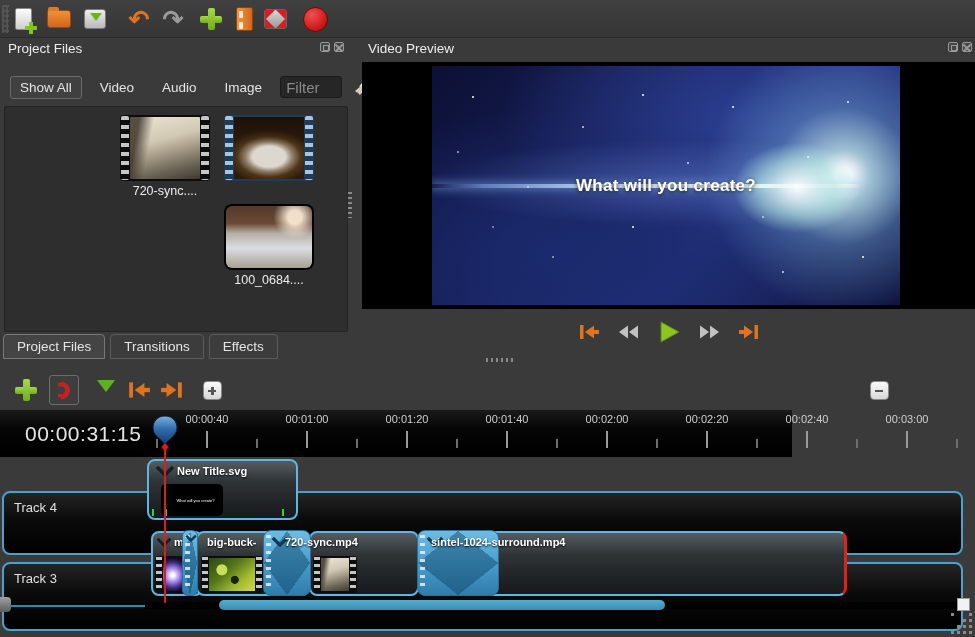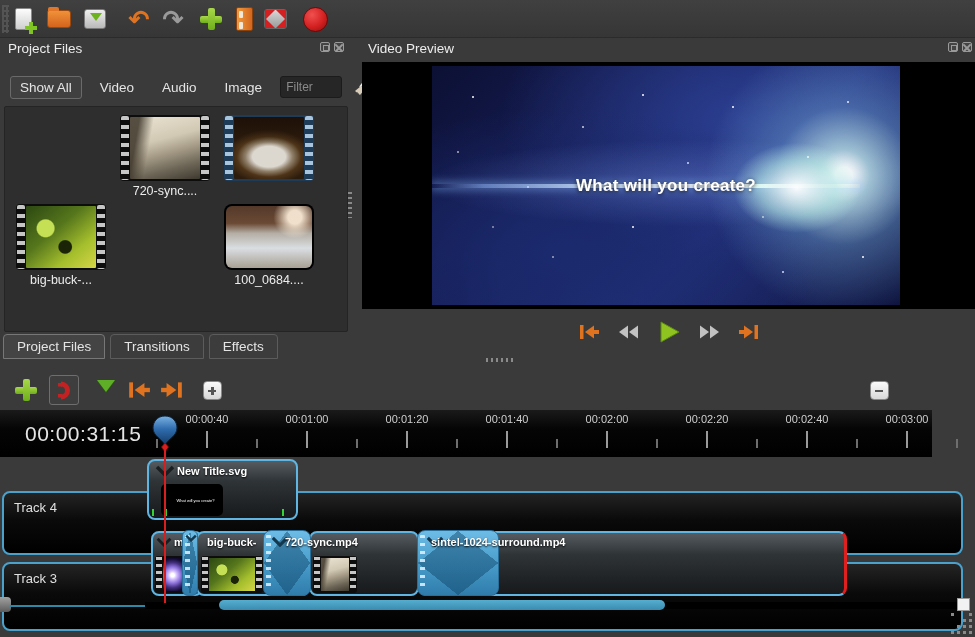--- a/index.html
+++ b/index.html
@@ -41,21 +41,21 @@
   .win-btns { position:absolute; top:2px; display:flex; gap:4px; }
   .wbtn { width:10px; height:10px; border:1px solid #9a9a9a; border-radius:2px; position:relative; background:#444; }
   .wbtn.float::after { content:""; position:absolute; left:2px; top:2px; width:4px; height:4px; border:1px solid #9a9a9a; }
   .wbtn.close::before, .wbtn.close::after { content:""; position:absolute; left:-1px; top:3.5px; width:10px; height:1.5px; background:#9a9a9a; }
   .wbtn.close::before { transform:rotate(45deg);} .wbtn.close::after { transform:rotate(-45deg);}
 
   
   .pf-tabs { position:absolute; left:10px; top:74px; height:26px; display:flex; align-items:center; }
   .pf-tab { font-size:13.5px; color:#e4e4e4; padding:3px 9px; margin-right:8px; border:1px solid transparent; border-radius:3px; }
   .pf-tab.active { border-color:#6a6a6a; background:#404040; }
-  .pf-filter { width:62px; height:22px; background:#262626; border:1px solid #1b1b1b; border-radius:3px; color:#bbb; font-size:12px; padding:0 5px; margin-right:10px; font-family:"Liberation Sans",sans-serif; }
+  .pf-filter { width:62px; height:22px; background:#262626; border:1px solid #1b1b1b; border-radius:3px; color:#bbb; font-size:15px; padding:0 5px; margin-right:10px; font-family:"Liberation Sans",sans-serif; }
   .pf-filter::placeholder { color:#8a8a8a; }
   .broom { width:20px; height:22px; }
   .files-box { position:absolute; left:4px; top:106px; width:344px; height:226px; background:#2e2e2e; border:1px solid #242424; border-radius:2px; }
   .file-item { position:absolute; width:96px; text-align:center; }
   .fthumb { position:relative; width:90px; height:66px; margin:0 auto; background:#0d0d0d; border-radius:4px; }
   .fthumb .holes { position:absolute; top:1px; bottom:1px; width:8px; border-radius:2px;
      background:repeating-linear-gradient(180deg,#c6c6c6 0 4px,#0d0d0d 4px 9px); }
   .fthumb .hl { left:1px; } .fthumb .hr { right:1px; }
   .fthumb .img { position:absolute; left:10px; right:10px; top:2px; bottom:2px; border-radius:1px; }
   .fthumb.sel { background:#1e3c58; }
@@ -104,21 +104,21 @@
   
   .tl-toolbar { position:absolute; left:0; top:372px; width:975px; height:36px; }
   .tlb { position:absolute; top:3px; width:30px; height:30px; display:flex; align-items:center; justify-content:center; }
   .magnet-box { border:1px solid #6e6e6e; border-radius:3px; background:#3e3e3e; }
   .tri-down { width:0; height:0; border:9px solid transparent; border-top:12px solid #5fae28; filter:drop-shadow(0 1px 0 #2a5a10); }
   .sq-btn { width:19px; height:19px; background:linear-gradient(180deg,#fafafa,#d8d8d8); border:1px solid #888; border-radius:4px; position:relative; }
   .sq-btn::before { content:""; position:absolute; left:4.5px; top:8px; width:8px; height:2.5px; background:#555; }
   .sq-btn.zin::after { content:""; position:absolute; left:7.5px; top:5px; width:2.5px; height:8px; background:#555; }
 
   
-  .ruler { position:absolute; left:0; top:410px; width:932px; height:47px; background:linear-gradient(180deg,#1a1a1a,#050505 40%,#000); }
+  .ruler { position:absolute; left:0; top:410px; width:792px; height:47px; background:linear-gradient(180deg,#1a1a1a,#050505 40%,#000); }
   .cur-time { position:absolute; left:25px; top:12px; font-size:21px; color:#e4e4e4; letter-spacing:.5px; }
   .rlabel { position:absolute; top:3px; transform:translateX(-50%); font-size:11px; color:#cfcfcf; }
   .tick { position:absolute; width:2px; background:#9a9a9a; top:21px; height:17px; }
   .tick.minor { top:29px; height:9px; background:#6e6e6e; }
 
   
   .ph-balloon { position:absolute; left:150px; top:415px; }
   .ph-line { position:absolute; left:163.5px; top:447px; width:2px; height:156px; background:#d81f1f; z-index:60; }
 
   
@@ -218,28 +218,20 @@
   </div>
   <div class="file-item" style="left:216px; top:8px;">
     <div class="fthumb sel">
         <span class="holes hl"></span>
         <span class="holes hr"></span>
         <span class="img img-sintel"></span>
       </div>
     <span class="fname sel">sintel-10...</span>
   </div>
 
-  <div class="file-item" style="left:8px; top:97px;">
-    <div class="fthumb">
-        <span class="holes hl"></span>
-        <span class="holes hr"></span>
-        <span class="img img-bbb"></span>
-      </div>
-    <span class="fname">big-buck-...</span>
-  </div>
   <div class="file-item" style="left:216px; top:97px;">
     <div class="fthumb plain">
         <span class="img img-bed" style="border-radius:6px;"></span>
       </div>
     <span class="fname">100_0684....</span>
   </div>
 </div>
 
 <div class="bottom-tabs">
   <span class="btab active">Project Files</span>

